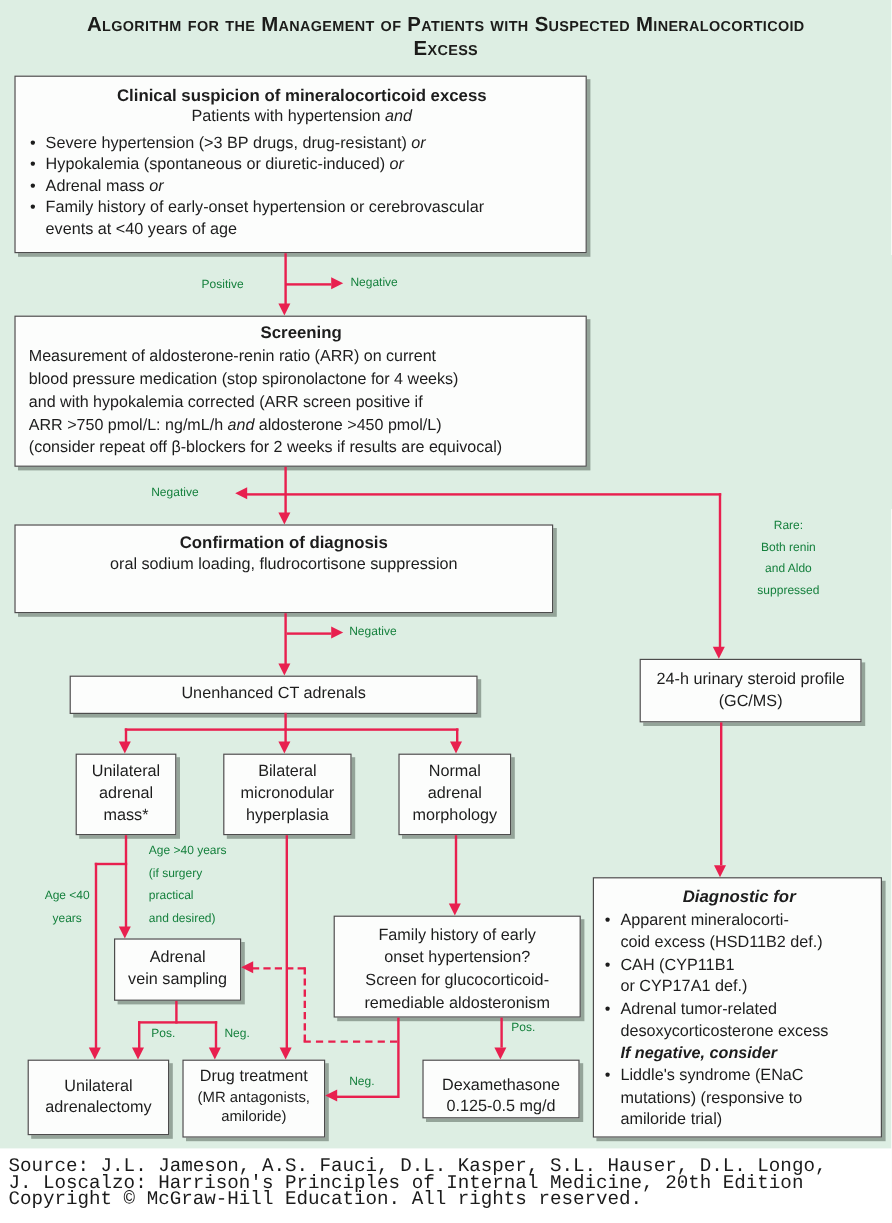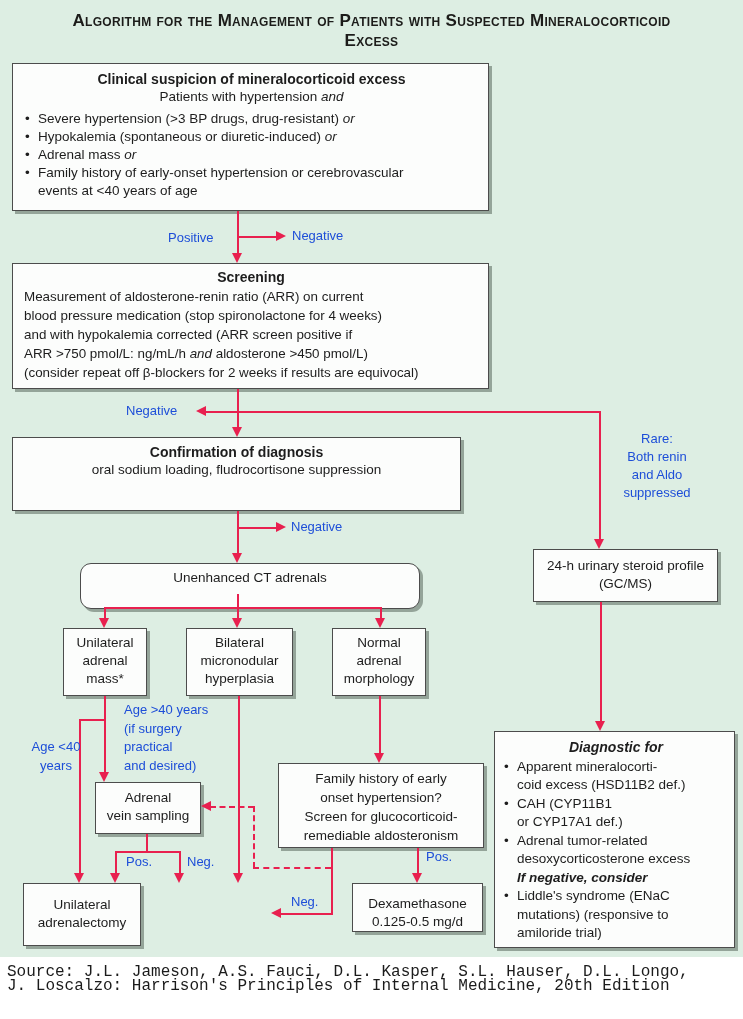--- a/index.html
+++ b/index.html
@@ -19,21 +19,21 @@
   .btxt{flex:1;}
   .nowrap div{white-space:nowrap;}
   .vline{position:absolute;width:2px;background:#e8204f;}
   .hline{position:absolute;height:2px;background:#e8204f;}
   .dlv{position:absolute;width:0;border-left:2px dashed #e8204f;}
   .dlh{position:absolute;height:0;border-top:2px dashed #e8204f;}
   .arr{position:absolute;width:0;height:0;}
   .arr.down{border-left:5.5px solid transparent;border-right:5.5px solid transparent;border-top:10px solid #e8204f;}
   .arr.right{border-top:5.5px solid transparent;border-bottom:5.5px solid transparent;border-left:10px solid #e8204f;}
   .arr.left{border-top:5.5px solid transparent;border-bottom:5.5px solid transparent;border-right:10px solid #e8204f;}
-  .lbl{position:absolute;font-size:13px;line-height:18px;color:#1d4ed8;}
+  .lbl{position:absolute;font-size:10px;line-height:18px;color:#15803d;}
   .diag-title{font-weight:bold;font-style:italic;font-size:14px;text-align:center;margin-bottom:1px;}
   .diag-em{font-weight:bold;font-style:italic;}
   .footer{position:absolute;left:7px;top:966px;font-family:Liberation Mono, monospace;
           font-size:16px;line-height:13.5px;color:#1b1b1b;}
 </style>
 </head>
 <body>
 
 <div class="stage">
   <div class="green"></div>
@@ -79,21 +79,21 @@
     </div>
   </div>
 
   <div class="box" style="left:12px;top:437px;width:449px;height:74px;padding:5px 6px 0 6px;">
     <div class="bt center">Confirmation of diagnosis</div>
     <div class="center nowrap">
         <div>oral sodium loading, fludrocortisone suppression</div>
       </div>
   </div>
 
-  <div class="box center" style="left:80px;top:563px;width:340px;height:46px;padding-top:5px;border-radius:11px;">
+  <div class="box center" style="left:58px;top:563px;width:340px;height:32px;padding-top:5px;">
     <span>Unenhanced CT adrenals</span>
   </div>
 
   <div class="box center nowrap" style="left:63px;top:628px;width:84px;height:68px;padding-top:5px;">
       <div>Unilateral</div>
       <div>adrenal</div>
       <div>mass*</div>
     </div>
   <div class="box center nowrap" style="left:186px;top:628px;width:107px;height:68px;padding-top:5px;">
       <div>Bilateral</div>
@@ -116,20 +116,27 @@
       <div>onset hypertension?</div>
       <div>Screen for glucocorticoid-</div>
       <div>remediable aldosteronism</div>
     </div>
 
   <div class="box center nowrap" style="left:23px;top:883px;width:118px;height:63px;padding-top:12px;">
       <div>Unilateral</div>
       <div>adrenalectomy</div>
     </div>
 
+  <div class="box center" style="left:152px;top:883px;width:119px;height:65px;padding-top:4px;">
+    <div style="white-space:nowrap;">Drug treatment</div>
+    <div class="nowrap" style="font-size:12.4px;line-height:16px;">
+        <div>(MR antagonists,</div>
+        <div>amiloride)</div>
+      </div>
+  </div>
 
   <div class="box center nowrap" style="left:352px;top:883px;width:131px;height:49px;padding-top:11px;">
       <div>Dexamethasone</div>
       <div>0.125-0.5 mg/d</div>
     </div>
 
   <div class="box center nowrap" style="left:533px;top:549px;width:185px;height:53px;padding-top:7px;">
       <div>24-h urinary steroid profile</div>
       <div>(GC/MS)</div>
     </div>
@@ -251,14 +258,15 @@
       <div>years</div>
     </div>
   <div class="lbl" style="left:126px;top:853px;">Pos.</div>
   <div class="lbl" style="left:187px;top:853px;">Neg.</div>
   <div class="lbl" style="left:291px;top:893px;">Neg.</div>
   <div class="lbl" style="left:426px;top:848px;">Pos.</div>
 
   <div class="footer nowrap">
       <div>Source: J.L. Jameson, A.S. Fauci, D.L. Kasper, S.L. Hauser, D.L. Longo,</div>
       <div>J. Loscalzo: Harrison's Principles of Internal Medicine, 20th Edition</div>
+      <div>Copyright © McGraw-Hill Education. All rights reserved.</div>
     </div>
 </div>
 
 </body></html>

